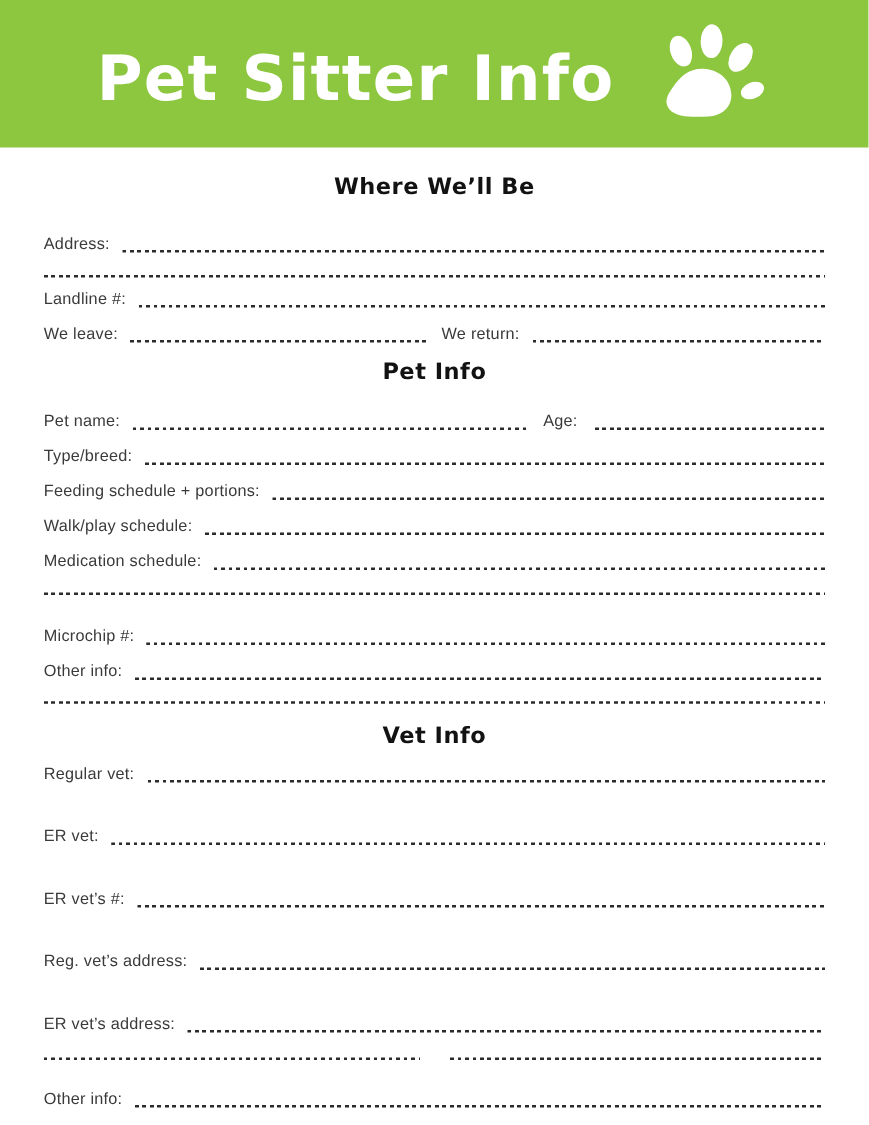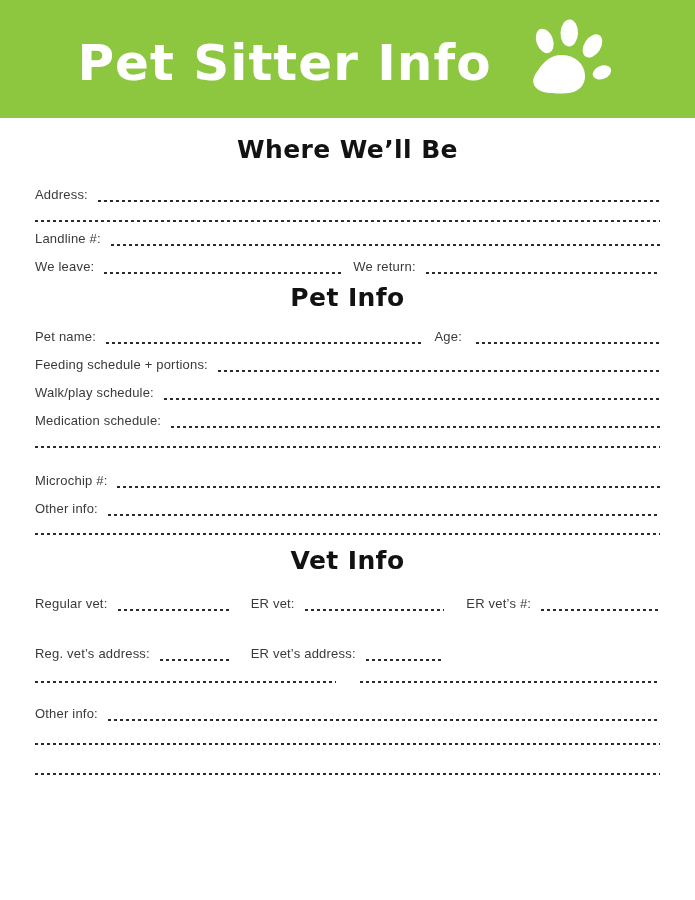--- a/index.html
+++ b/index.html
@@ -25,21 +25,21 @@
   .band h1{
     font-family:"DejaVu Sans","Liberation Sans",sans-serif;
     font-weight:800;font-size:50px;line-height:1;color:#ffffff;
     letter-spacing:1px;white-space:nowrap;transform:translateY(4px);
   }
   .paw{width:96px;height:96px;flex:0 0 auto;transform:translateY(-4px);}
   
   .body{padding:0 35px;}
   .sec-h{
     font-family:"DejaVu Sans","Liberation Sans",sans-serif;
-    font-weight:800;font-size:25px;line-height:24px;color:var(--heading-text);
+    font-weight:800;font-size:18px;line-height:24px;color:var(--heading-text);
     text-align:center;letter-spacing:.4px;
   }
   .sec-h.where{margin-top:20px;}
   .sec-h.pet{margin-top:8px;}
   .sec-h.vet{margin-top:14px;}
   .row{
     display:flex;align-items:flex-end;height:28px;
     font-size:13px;letter-spacing:.2px;color:var(--label-text);
   }
   .lbl{white-space:nowrap;padding-right:10px;line-height:22px;}
@@ -59,22 +59,22 @@
   .split .half-l{flex:0 0 49%;display:flex;align-items:flex-end;}
   .split .half-r{flex:1;display:flex;align-items:flex-end;margin-left:12px;}
   .r-petname{margin-top:10px;}
   .r-petname .part-l{flex:0 0 62%;display:flex;align-items:flex-end;}
   .r-petname .part-r{flex:1;display:flex;align-items:flex-end;margin-left:12px;}
   .r-petname .part-r .lbl{padding-right:14px;}
   .lo-med2{margin-top:14px;}
   .r-microchip{margin-top:16px;}
   .lo-other2{margin-top:13px;}
   .vet-grid{
-    display:grid;grid-template-columns:1fr 1fr 1fr;column-gap:12px;row-gap:2px;
-    margin-top:14px;
+    display:grid;grid-template-columns:1fr;column-gap:12px;row-gap:2px;
+    margin-top:1px;
     gap:22px;
   }
   .vet-cont{display:grid;grid-template-columns:1fr 1fr;column-gap:24px;margin-top:16px;}
   .r-vet-other{margin-top:14px;}
   .lo-bottom1{margin-top:18px;}
   .lo-bottom2{margin-top:28px;}
 </style>
 </head>
 <body>
 
@@ -129,20 +129,24 @@
         <span class="part-l">
           <span class="lbl">Pet name:</span>
           <span class="dots"></span>
         </span>
         <span class="part-r">
           <span class="lbl">Age:</span>
           <span class="dots"></span>
         </span>
       </div>
 
+      <div class="row">
+        <span class="lbl">Type/breed:</span>
+        <span class="dots"></span>
+      </div>
 
       <div class="row">
         <span class="lbl">Feeding schedule + portions:</span>
         <span class="dots"></span>
       </div>
 
       <div class="row">
         <span class="lbl">Walk/play schedule:</span>
         <span class="dots"></span>
       </div>

